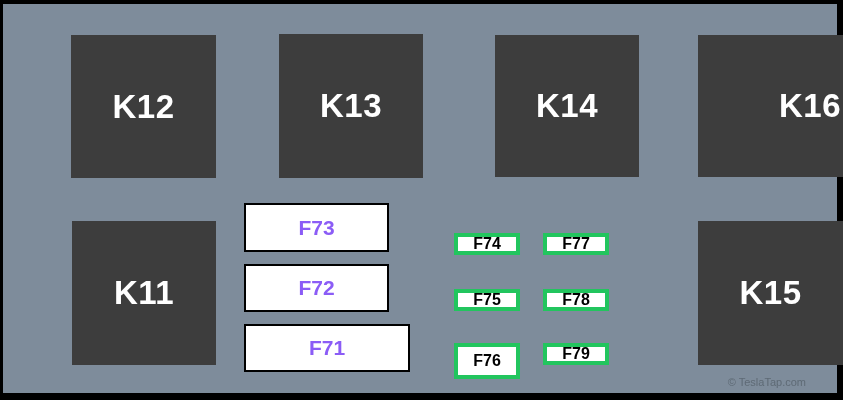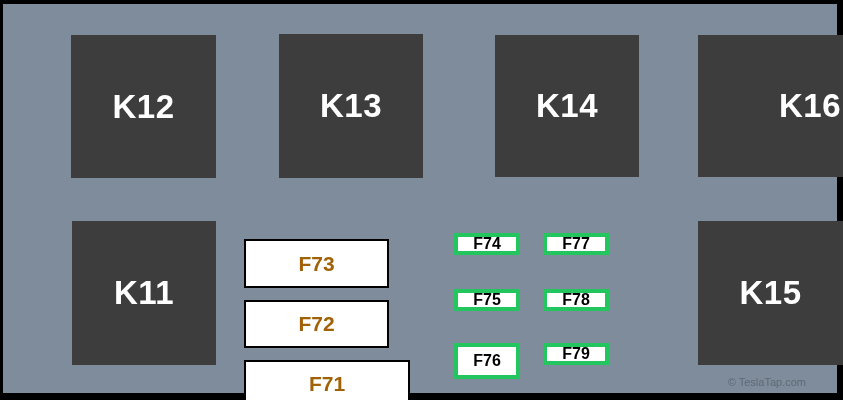--- a/index.html
+++ b/index.html
@@ -26,27 +26,26 @@
     display: flex;
     align-items: center;
     justify-content: center;
     margin-left: 36px;
   }
   .fuse-lg {
     position: absolute;
     background: #FFFFFF;
     border: 2px solid #000000;
     box-sizing: border-box;
-    color: #a16207;
+    color: #8b5cf6;
     font-weight: bold;
     font-size: 21px;
     display: flex;
     align-items: center;
     justify-content: center;
-    margin-top: 36px;
   }
   .fuse-sm {
     position: absolute;
     background: #FFFFFF;
     border: 4px solid #22c55e;
     box-sizing: border-box;
     color: #000000;
     font-weight: bold;
     font-size: 16px;
     display: flex;

